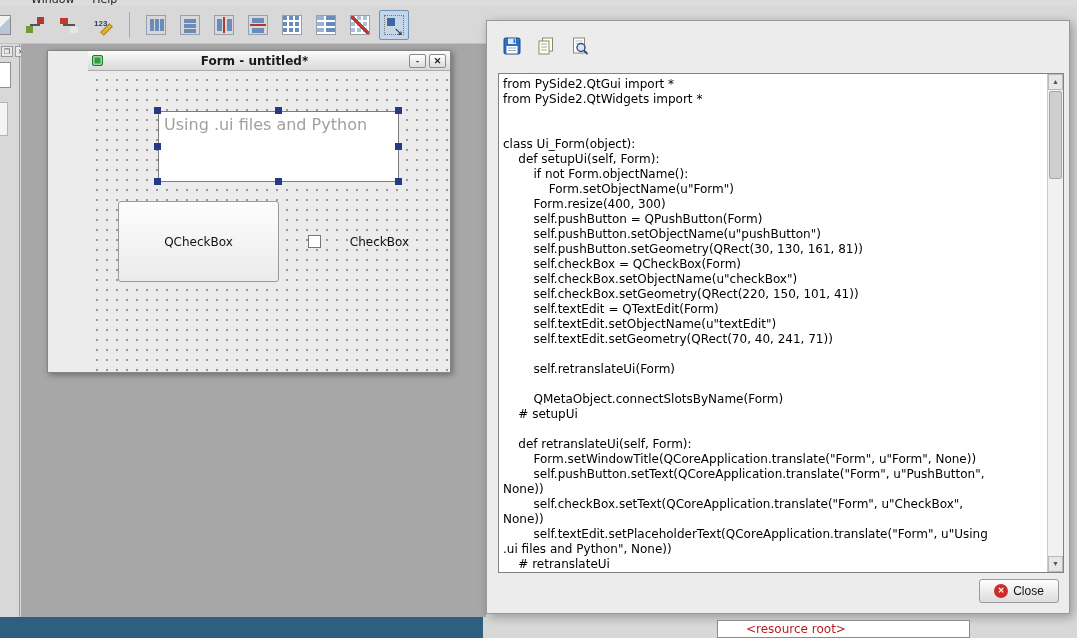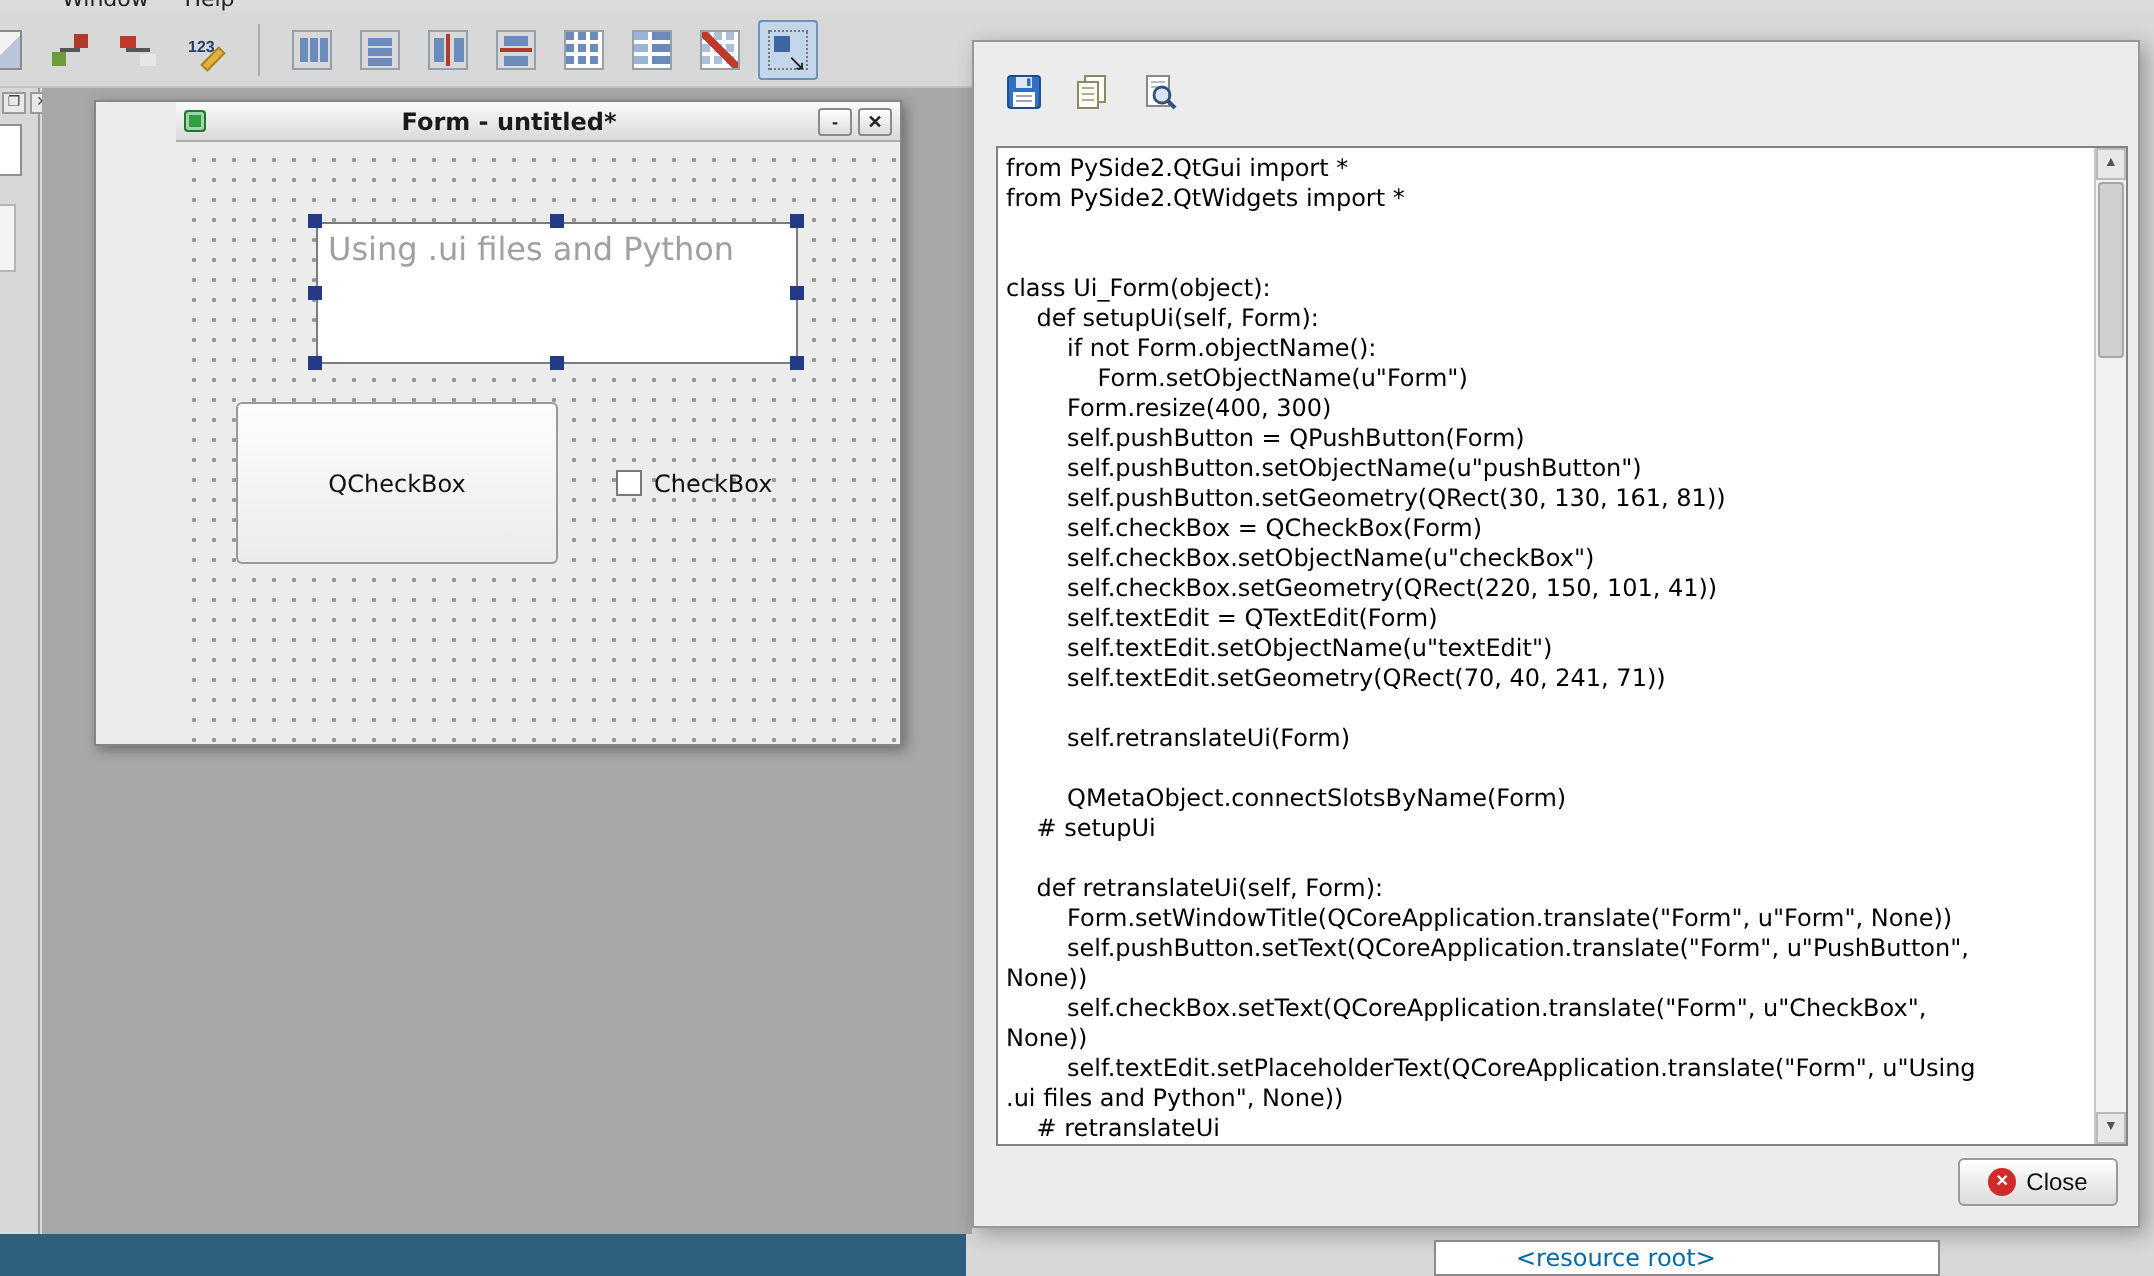--- a/index.html
+++ b/index.html
@@ -85,21 +85,21 @@
           font-size:9px; font-weight:bold; line-height:12px; text-align:center; color:#222; margin-left:3px; padding:0; }
   .formbody { position:relative; height:301px; background-color:#ececec;
               background-image:radial-gradient(circle,#979797 1px,transparent 1.2px);
               background-size:10px 10px; background-position:4px 4px; }
   .te { position:absolute; left:70px; top:40px; width:241px; height:71px; background:#fff; border:1px solid #7c7c7c; padding:3px 5px; }
   .te-ph { color:#a0a0a0; font-size:16px; }
   .handle { position:absolute; width:7px; height:7px; background:#253a85; }
   .pb { position:absolute; left:30px; top:130px; width:161px; height:81px;
         background:linear-gradient(#fdfdfd,#ebebeb); border:1px solid #9a9a9a; border-radius:3px;
         display:flex; align-items:center; justify-content:center; font-size:12px; color:#111; }
-  .cb { position:absolute; left:220px; top:150px; width:101px; height:41px; display:flex; align-items:center; }
+  .cb { position:absolute; left:220px; top:150px; width:101px; height:41px; display:flex; align-items:center;justify-content:space-between; }
   .cbbox { width:13px; height:13px; background:#fff; border:1px solid #777; margin-right:6px; flex:0 0 auto; }
 
   
   .dialog { position:absolute; left:486px; top:20px; width:584px; height:594px;
             background:#ececec; border:1px solid #989898; box-shadow:3px 3px 10px rgba(0,0,0,.3); }
   .dlg-toolbar { position:absolute; left:12px; top:12px; display:flex; gap:8px; }
   .dbtn { width:26px; height:26px; border:none; background:transparent; display:flex; align-items:center; justify-content:center; padding:0; }
   .codebox { position:absolute; left:11px; top:52px; width:566px; height:500px; background:#fff; border:1px solid #828282; }
   .code { position:absolute; left:0; top:0; width:491px; bottom:1px; padding:3px 2px 0 4px;
           font-family:"DejaVu Sans","Liberation Sans",sans-serif; font-size:12px; line-height:15px;
@@ -112,21 +112,21 @@
   .sthumb { position:absolute; left:1px; top:17px; width:13px; height:88px; background:#cfcfcf; border:1px solid #a6a6a6; border-radius:2px; }
   .closebtn { position:absolute; right:10px; bottom:10px; width:80px; height:24px; border:1px solid #9a9a9a; border-radius:3px;
               background:linear-gradient(#fefefe,#dcdcdc); display:flex; align-items:center; justify-content:center; gap:5px;
               font-size:12px; color:#111; padding:0; }
   .close-red { width:14px; height:14px; border-radius:50%; background:#cf2b2b; color:#fff;
                font-size:8px; font-weight:bold; line-height:14px; text-align:center; }
 
   
   .bluestrip { position:absolute; left:0; top:617px; width:483px; height:21px; background:#2e5f7f; }
   .respanel { position:absolute; left:717px; top:620px; width:253px; height:18px; background:#fff; border:1px solid #8a8a8a; }
-  .respanel .rlabel { display:block; padding:1px 0 0 28px; font-size:12px; color:#0369a1;margin-left:12px; }
+  .respanel .rlabel { display:block; padding:1px 0 0 28px; font-size:12px; color:#b91c1c; }
 </style>
 </head>
 <body>
 
 <div id="root">
 
   <div class="menubar">
     <span class="mi">Window</span>
     <span class="mi">Help</span>
   </div>

